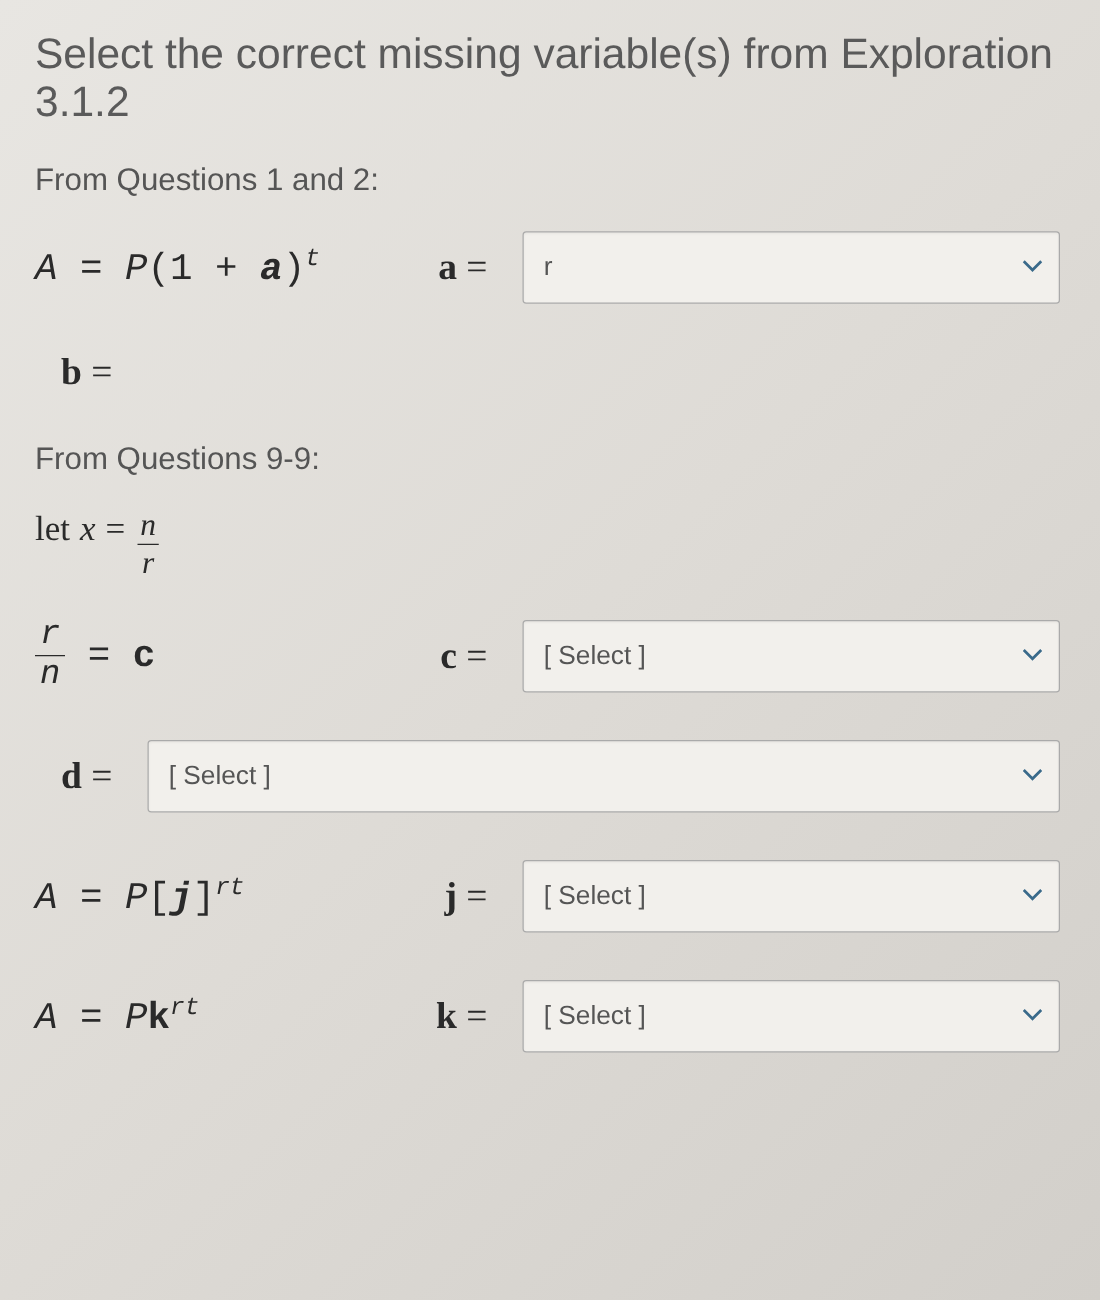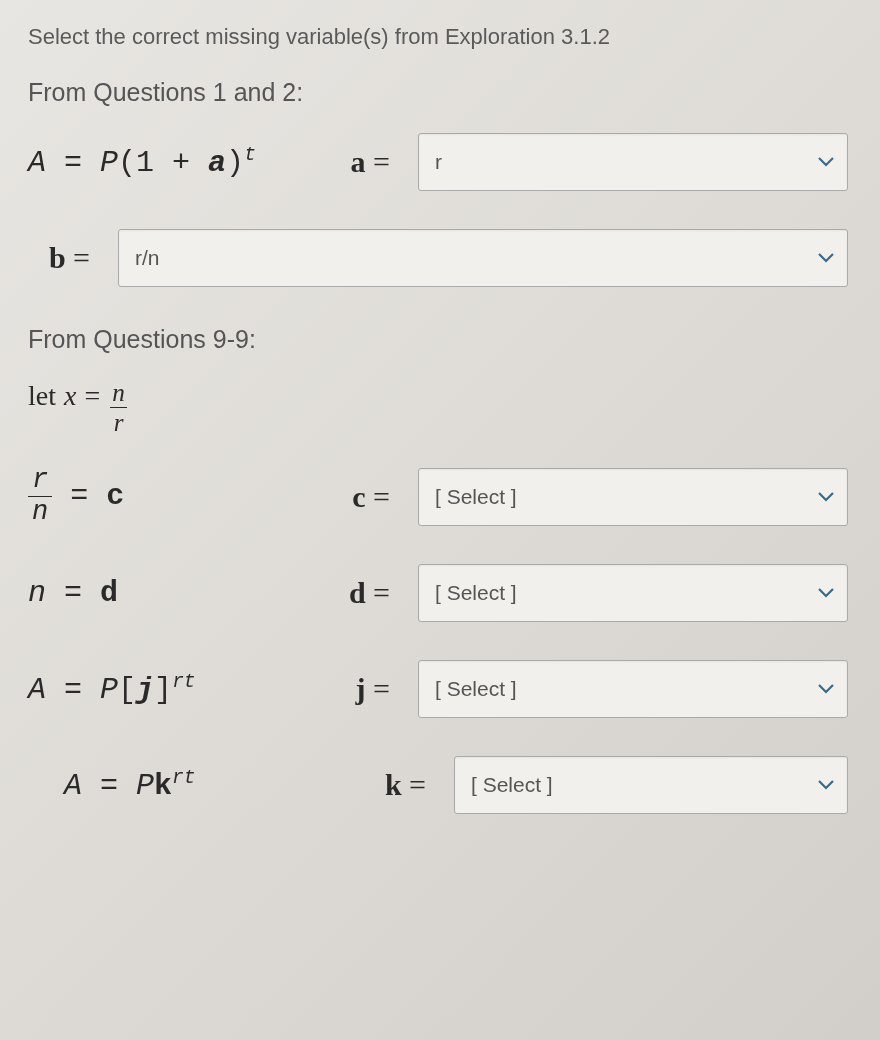--- a/index.html
+++ b/index.html
@@ -6,21 +6,21 @@
   body {
     width: 880px;
     height: 1040px;
     background: linear-gradient(135deg, #e8e6e2 0%, #dedbd6 50%, #d2cfca 100%);
     font-family: Arial, Helvetica, sans-serif;
     color: #4a4a4a;
     padding: 24px 32px 24px 28px;
     overflow: hidden;
   }
   .title {
-    font-size: 22px;
+    font-size: 34px;
     color: #5a5a5a;
     margin-bottom: 28px;
     font-weight: 400;
   }
   .section-header {
     font-size: 25px;
     color: #555;
     margin-bottom: 26px;
     margin-top: 4px;
     font-weight: 400;
@@ -121,30 +121,20 @@
     <span class="chevron">
       <svg width="16" height="10" viewBox="0 0 16 10">
           <path d="M1 1 L8 8 L15 1" stroke="#3a6a8a" stroke-width="2.2" fill="none"></path>
         </svg>
     </span>
   </div>
 </div>
 
 <div class="row">
   <div class="var-eq"><span class="bold">b</span> =</div>
-  <div class="select-wrap">
-    <div class="select-box">
-      <span>r/n</span>
-    </div>
-    <span class="chevron">
-      <svg width="16" height="10" viewBox="0 0 16 10">
-          <path d="M1 1 L8 8 L15 1" stroke="#3a6a8a" stroke-width="2.2" fill="none"></path>
-        </svg>
-    </span>
-  </div>
 </div>
 
 <div class="section-header">From Questions 9-9:</div>
 
 <div class="let-row">
   <span class="let-word">let</span>
   <span class="var">x</span>
   <span>=</span>
   <span class="frac">
       <span class="num var">n</span>
@@ -167,23 +157,20 @@
     </div>
     <span class="chevron">
       <svg width="16" height="10" viewBox="0 0 16 10">
           <path d="M1 1 L8 8 L15 1" stroke="#3a6a8a" stroke-width="2.2" fill="none"></path>
         </svg>
     </span>
   </div>
 </div>
 
 <div class="row">
-  <div class="formula">
-    <span>n</span> <span class="up">=</span> <span class="bold up">d</span>
-  </div>
   <div class="var-eq"><span class="bold">d</span> =</div>
   <div class="select-wrap">
     <div class="select-box">
       <span>[ Select ]</span>
     </div>
     <span class="chevron">
       <svg width="16" height="10" viewBox="0 0 16 10">
           <path d="M1 1 L8 8 L15 1" stroke="#3a6a8a" stroke-width="2.2" fill="none"></path>
         </svg>
     </span>
@@ -200,21 +187,21 @@
       <span>[ Select ]</span>
     </div>
     <span class="chevron">
       <svg width="16" height="10" viewBox="0 0 16 10">
           <path d="M1 1 L8 8 L15 1" stroke="#3a6a8a" stroke-width="2.2" fill="none"></path>
         </svg>
     </span>
   </div>
 </div>
 
-<div class="row" style="margin-bottom:10px;margin-left:36px;">
+<div class="row" style="margin-bottom:10px;">
   <div class="formula">
     <span>A</span> <span class="up">=</span> <span>P</span><span class="bold up">k</span><sup>rt</sup>
   </div>
   <div class="var-eq"><span class="bold">k</span> =</div>
   <div class="select-wrap">
     <div class="select-box">
       <span>[ Select ]</span>
     </div>
     <span class="chevron">
       <svg width="16" height="10" viewBox="0 0 16 10">

